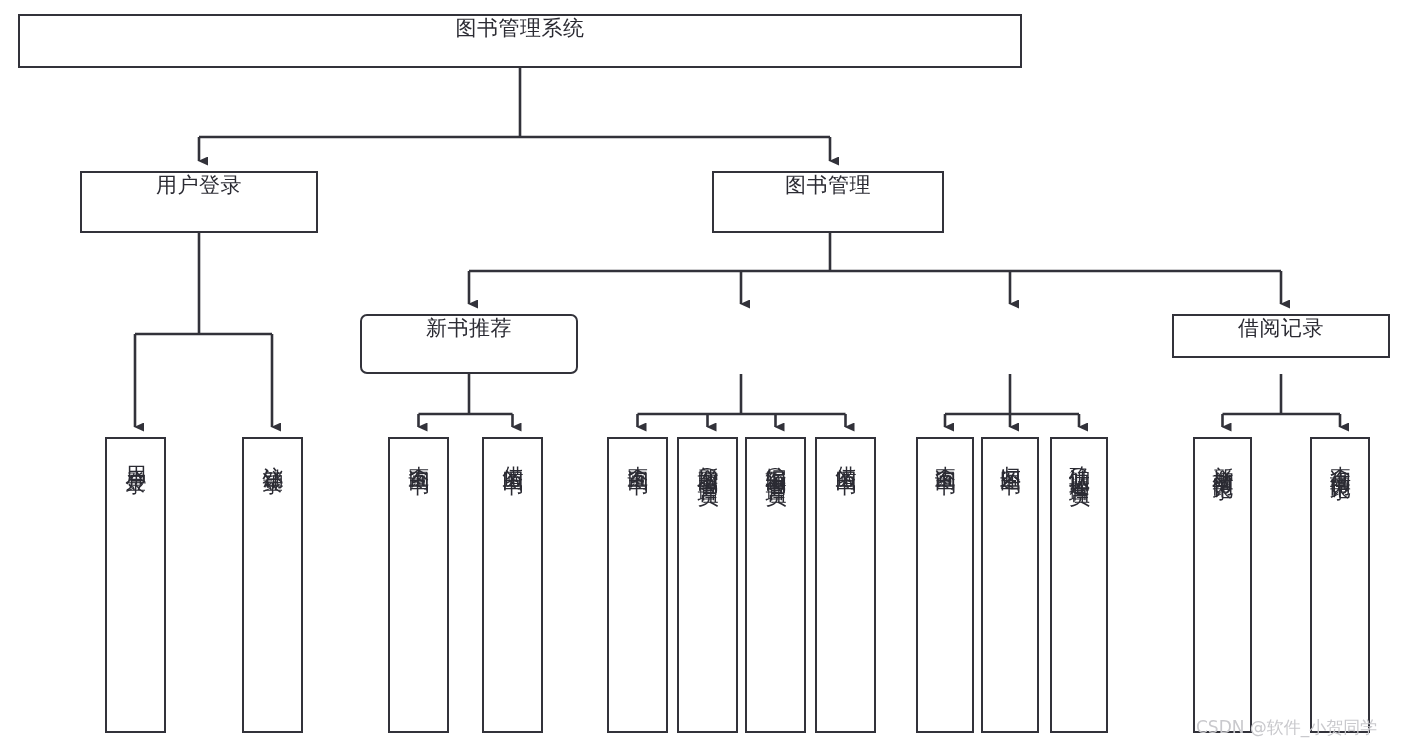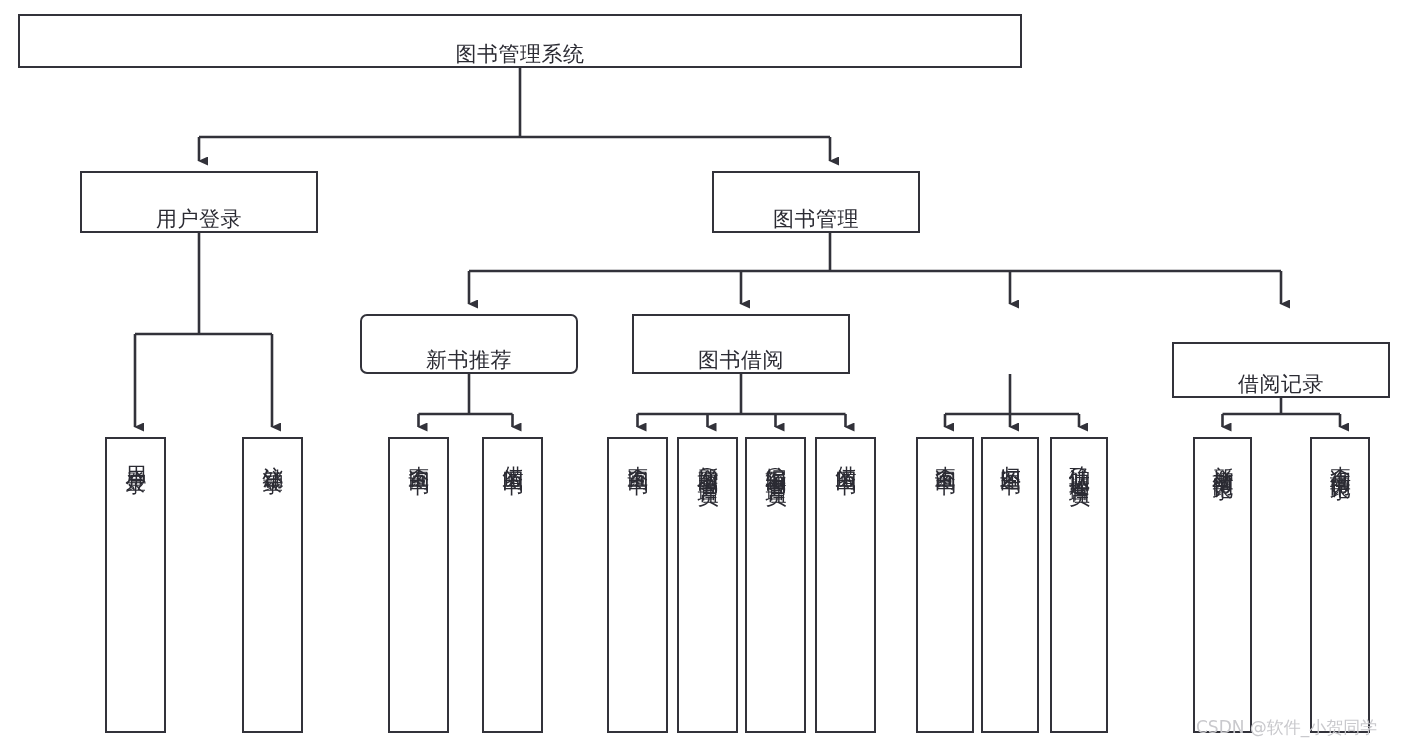--- a/index.html
+++ b/index.html
@@ -25,21 +25,21 @@
     width: 1405px;
     height: 747px;
     pointer-events: none;
   }
   .node {
     position: absolute;
     box-sizing: border-box;
     background: #ffffff;
     border: 2.5px solid #32323a;
     display: flex;
-    align-items: flex-end;
+    align-items: flex-start;
     justify-content: center;
     overflow: hidden;
   }
   .node-label {
     color: #2b2b33;
     font-family: "DejaVu Sans", "Liberation Sans", sans-serif;
     line-height: 1.16;
     text-align: center;
     white-space: nowrap;
   }
@@ -122,31 +122,28 @@
       </g>
   </svg>
 
   <div class="node root horiz" style="left: 18px; top: 14px; width: 1004px; height: 54px;">
     <span class="node-label">图书管理系统</span>
   </div>
 
   <div class="node horiz" style="left: 80px; top: 171px; width: 238px; height: 62px;">
     <span class="node-label">用户登录</span>
   </div>
-  <div class="node horiz" style="left: 712px; top: 171px; width: 208px; height: 62px;">
+  <div class="node horiz" style="left: 712px; top: 171px; width: 232px; height: 62px;">
     <span class="node-label">图书管理</span>
   </div>
 
   <div class="node horiz" style="left: 360px; top: 314px; width: 218px; height: 60px; border-radius: 7px;">
     <span class="node-label">新书推荐</span>
   </div>
-  <div class="node horiz" style="left: 632px; top: 314px; width: 218px; height: 60px;">
-    <span class="node-label">图书借阅</span>
-  </div>
-  <div class="node horiz" style="left: 1172px; top: 314px; width: 218px; height: 56px; margin-top: 28px;">
+  <div class="node horiz" style="left: 1172px; top: 314px; width: 218px; height: 44px;">
     <span class="node-label">借阅记录</span>
   </div>
 
   <div class="node vert" style="left: 105px; top: 437px; width: 61px; height: 296px;">
     <span class="node-label">用户登录</span>
   </div>
   <div class="node vert" style="left: 242px; top: 437px; width: 61px; height: 296px;">
     <span class="node-label">注销登录</span>
   </div>
   <div class="node vert" style="left: 388px; top: 437px; width: 61px; height: 296px;">

